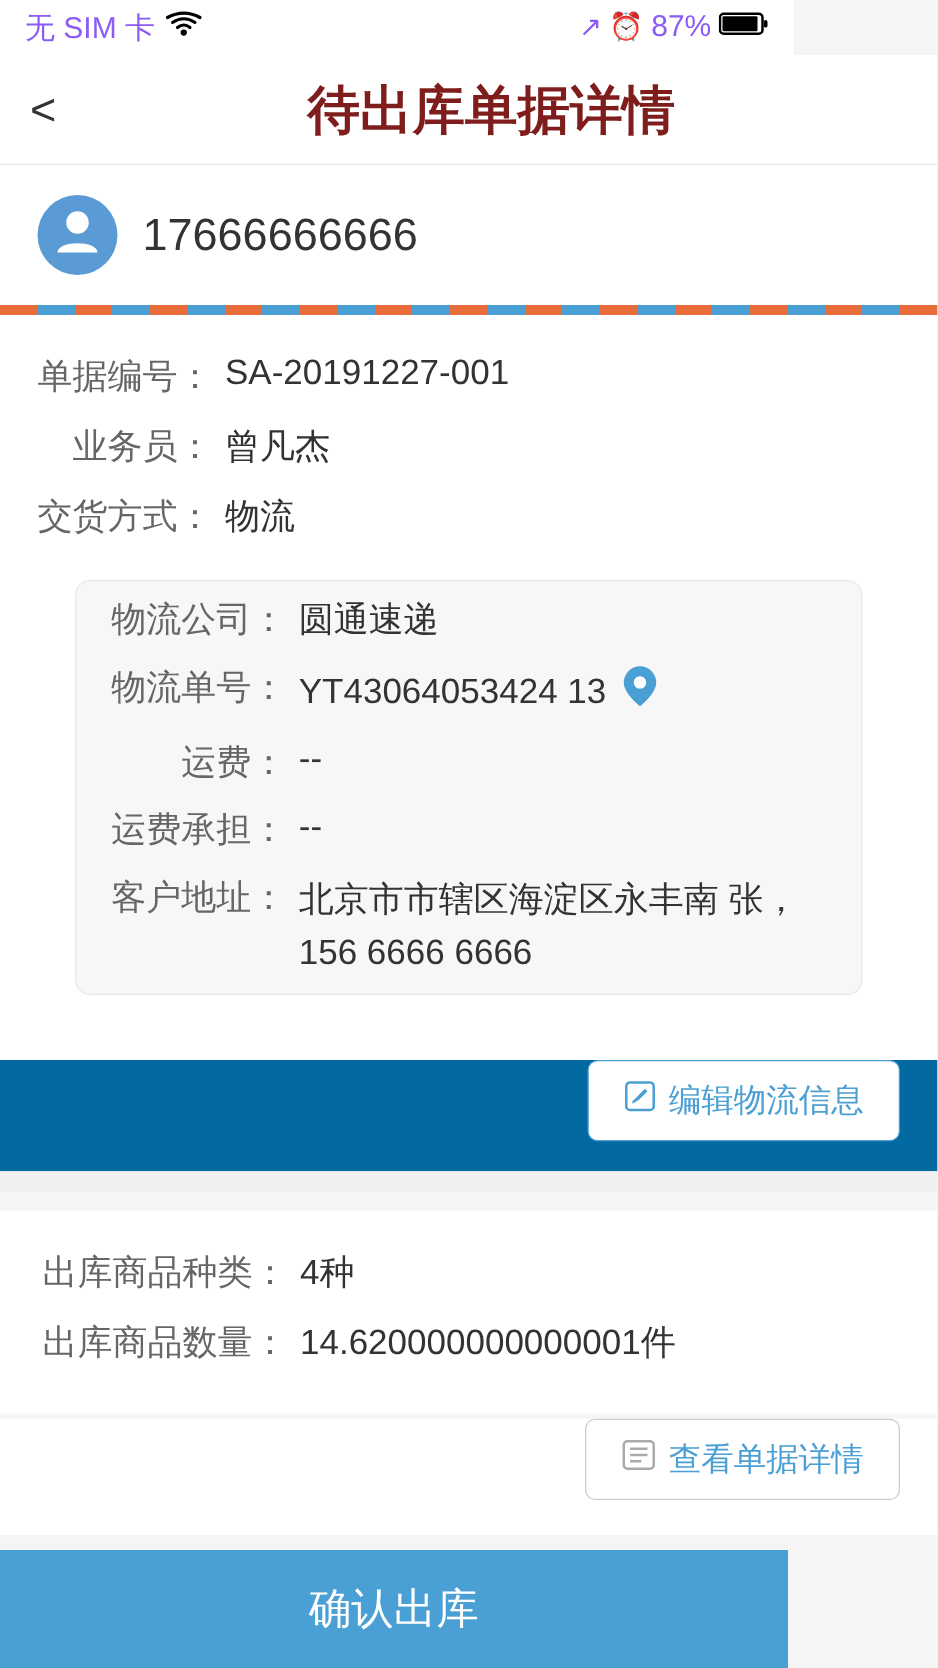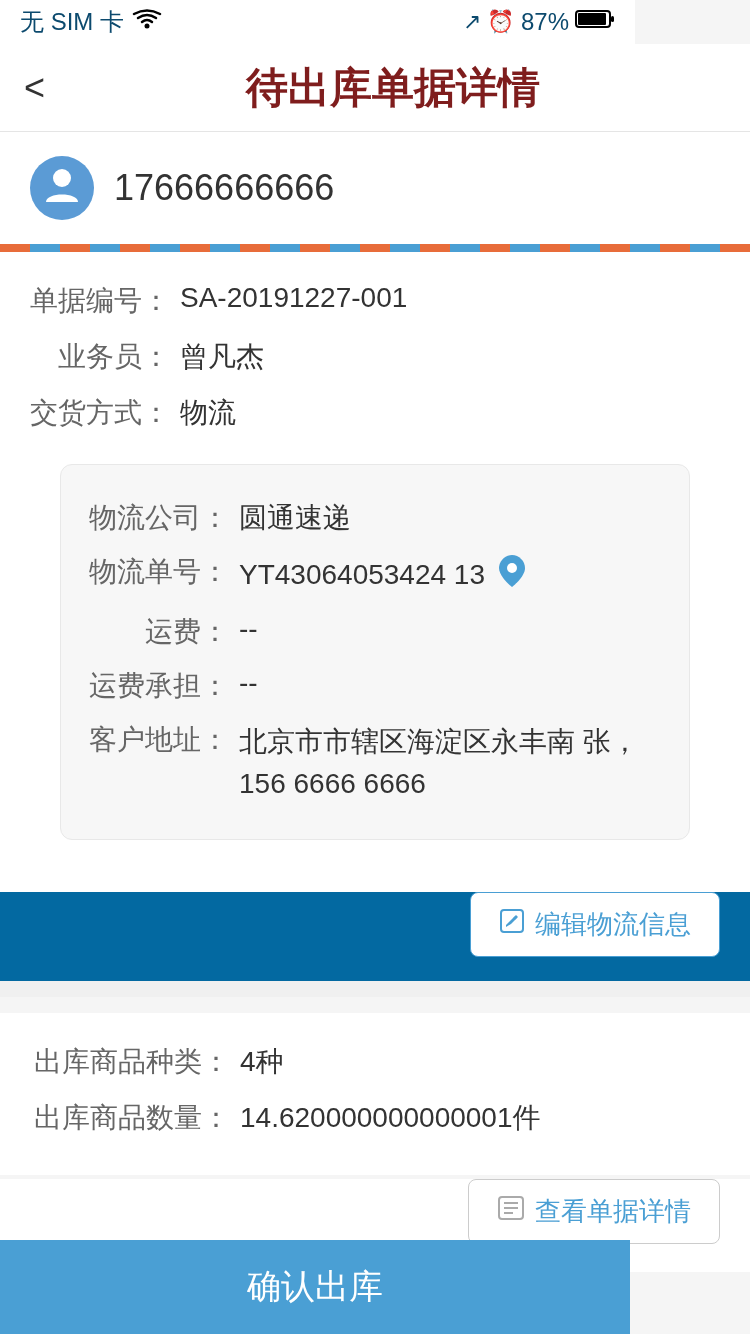--- a/index.html
+++ b/index.html
@@ -16,21 +16,21 @@
     
     .status-bar {
       width: 635px;
       height: 44px;
       background: #fff;
       display: flex;
       align-items: center;
       justify-content: space-between;
       padding: 0 20px;
       font-size: 24px;
-      color: #0c4a6e;
+      color: #8b5cf6;
     }
     .status-left {
       display: flex;
       align-items: center;
       gap: 8px;
     }
     .status-center {
       font-size: 28px;
       font-weight: 500;
     }
@@ -140,21 +140,21 @@
       height: 16px;
       background: #f0f0f0;
     }
 
     
     .logistics-card {
       background: #f7f7f7;
       border: 1px solid #e8e8e8;
       border-radius: 12px;
       margin: 32px 30px;
-      padding: 34px 28px;
+      padding: 12px 28px;
     }
     .logistics-row {
       display: flex;
       align-items: flex-start;
       margin-bottom: 16px;
       font-size: 28px;
     }
     .logistics-row:last-child {
       margin-bottom: 0;
     }

